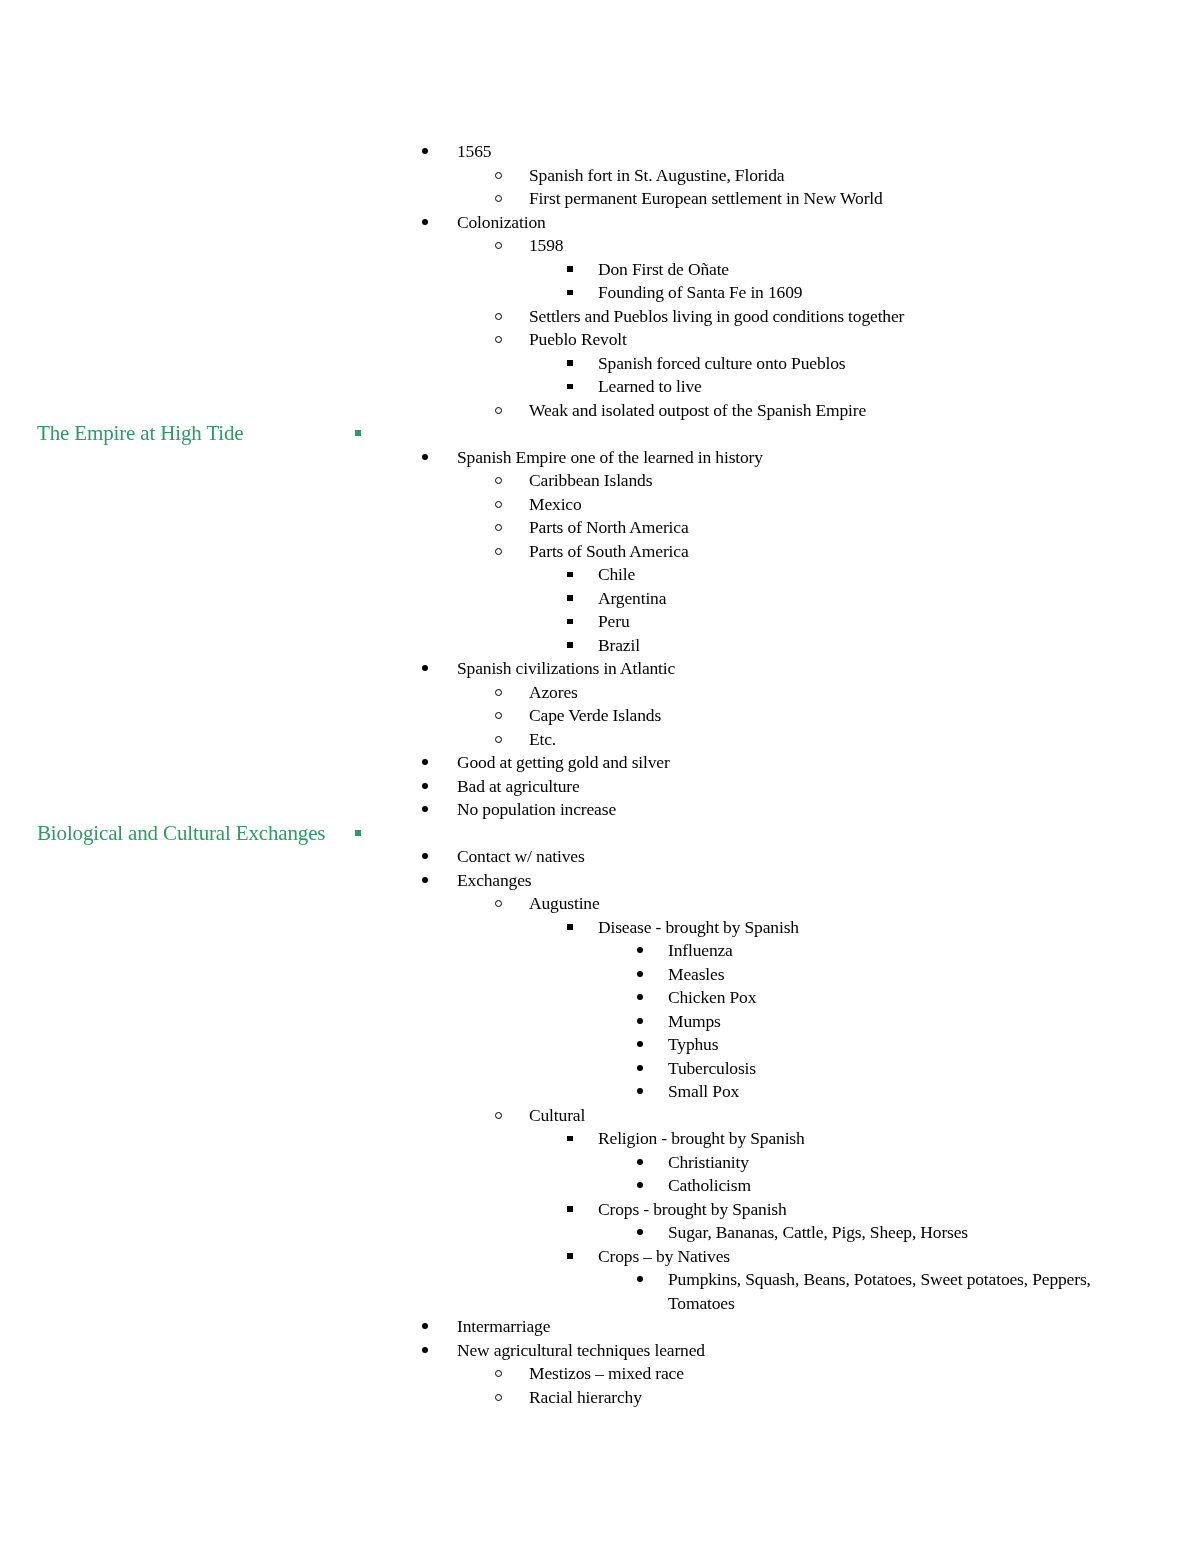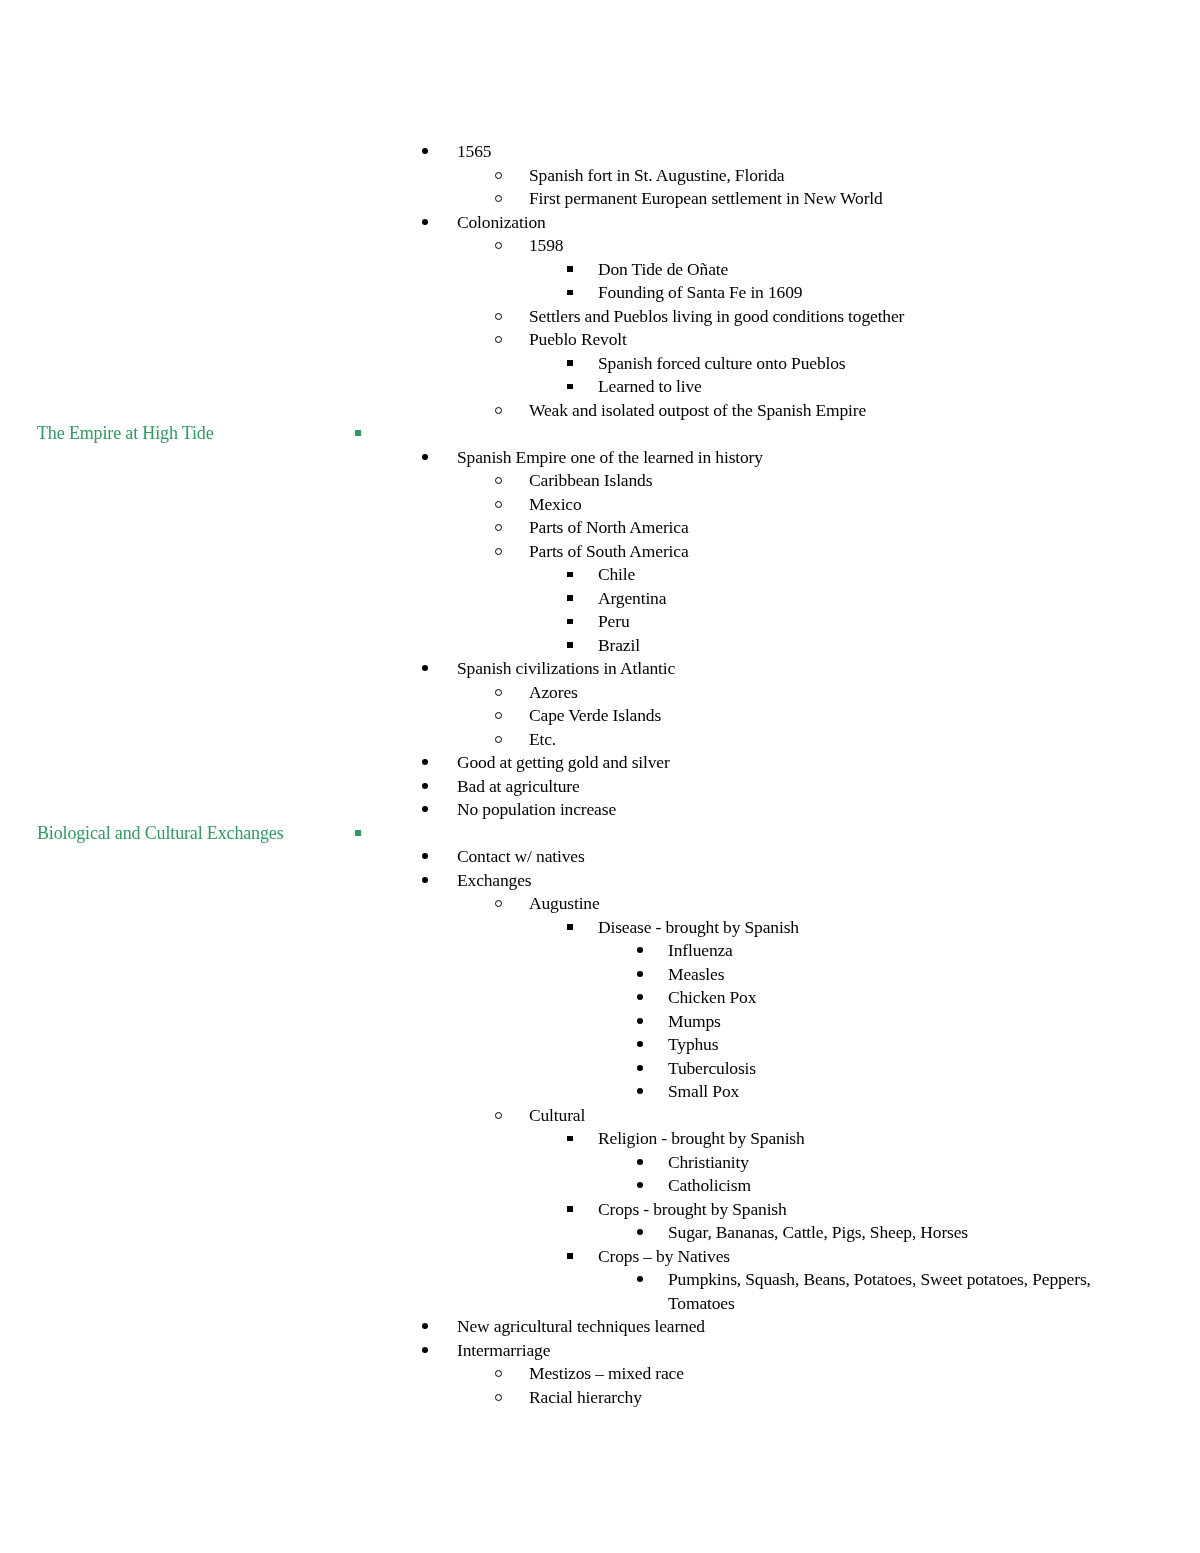--- a/index.html
+++ b/index.html
@@ -45,21 +45,21 @@
   .row .txt {
     display: block;
     line-height: 23.5px;
     padding-right: 170px;
   }
 
   
   .lvl0 { }
   .lvl0 .marker { left: 355px; }
   .lvl0 .txt   { margin-left: 390px; color: #2E9B63; }
-  .lvl0 .txt   { font-size: 18px; margin-left: 37px; }
+  .lvl0 .txt   { font-size: 21px; margin-left: 37px; }
   .sq-green {
     display: inline-block;
     width: 6px;
     height: 6px;
     background: #2E9B63;
     vertical-align: middle;
     margin-bottom: 3px;
   }
 
   
@@ -126,21 +126,21 @@
       <div class="row lvl1">
         <span class="marker"><span class="disc"></span></span>
         <span class="txt">Colonization</span>
       </div>
       <div class="row lvl2">
         <span class="marker"><span class="ohollow"></span></span>
         <span class="txt">1598</span>
       </div>
       <div class="row lvl3">
         <span class="marker"><span class="sq-black"></span></span>
-        <span class="txt">Don Tide de Oñate</span>
+        <span class="txt">Don First de Oñate</span>
       </div>
       <div class="row lvl3">
         <span class="marker"><span class="sq-black"></span></span>
         <span class="txt">Founding of Santa Fe in 1609</span>
       </div>
       <div class="row lvl2">
         <span class="marker"><span class="ohollow"></span></span>
         <span class="txt">Settlers and Pueblos living in good conditions together</span>
       </div>
       <div class="row lvl2">
@@ -302,25 +302,25 @@
       <div class="row lvl3">
         <span class="marker"><span class="sq-black"></span></span>
         <span class="txt">Crops – by Natives</span>
       </div>
       <div class="row lvl4">
         <span class="marker"><span class="disc"></span></span>
         <span class="txt">Pumpkins, Squash, Beans, Potatoes, Sweet potatoes, Peppers, Tomatoes</span>
       </div>
       <div class="row lvl1">
         <span class="marker"><span class="disc"></span></span>
+        <span class="txt">Intermarriage</span>
+      </div>
+      <div class="row lvl1">
+        <span class="marker"><span class="disc"></span></span>
         <span class="txt">New agricultural techniques learned</span>
-      </div>
-      <div class="row lvl1">
-        <span class="marker"><span class="disc"></span></span>
-        <span class="txt">Intermarriage</span>
       </div>
       <div class="row lvl2">
         <span class="marker"><span class="ohollow"></span></span>
         <span class="txt">Mestizos – mixed race</span>
       </div>
       <div class="row lvl2">
         <span class="marker"><span class="ohollow"></span></span>
         <span class="txt">Racial hierarchy</span>
       </div>
     </div>

